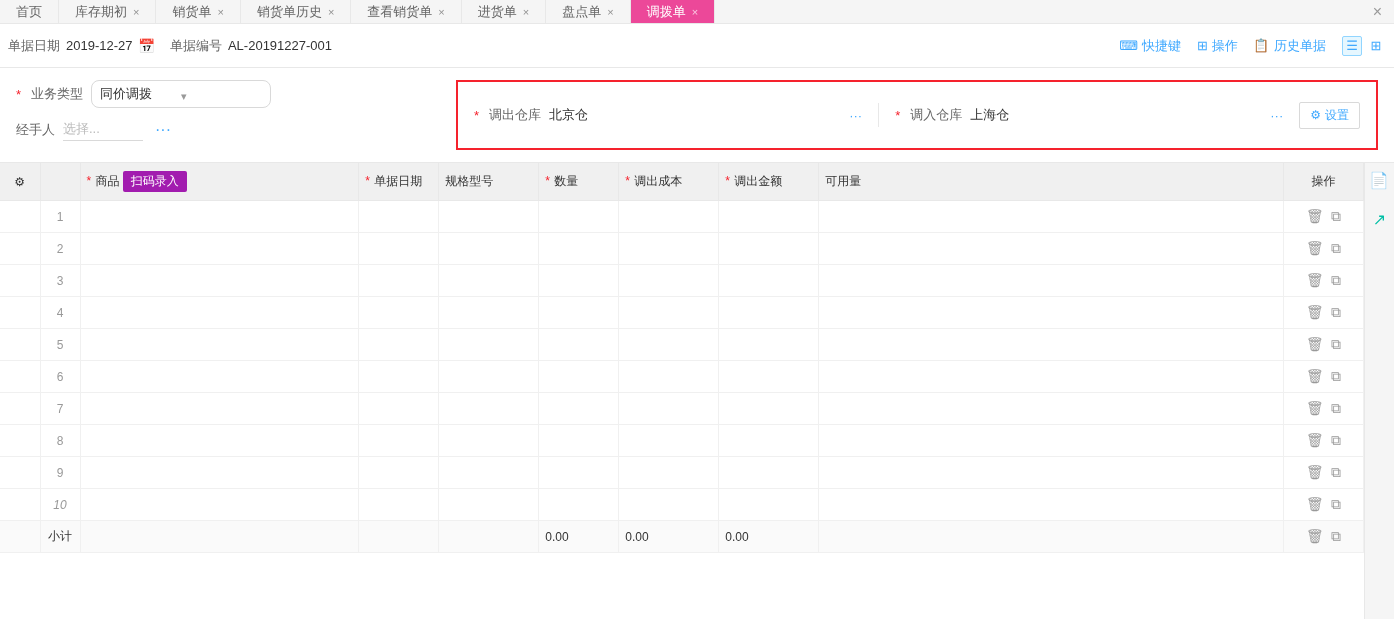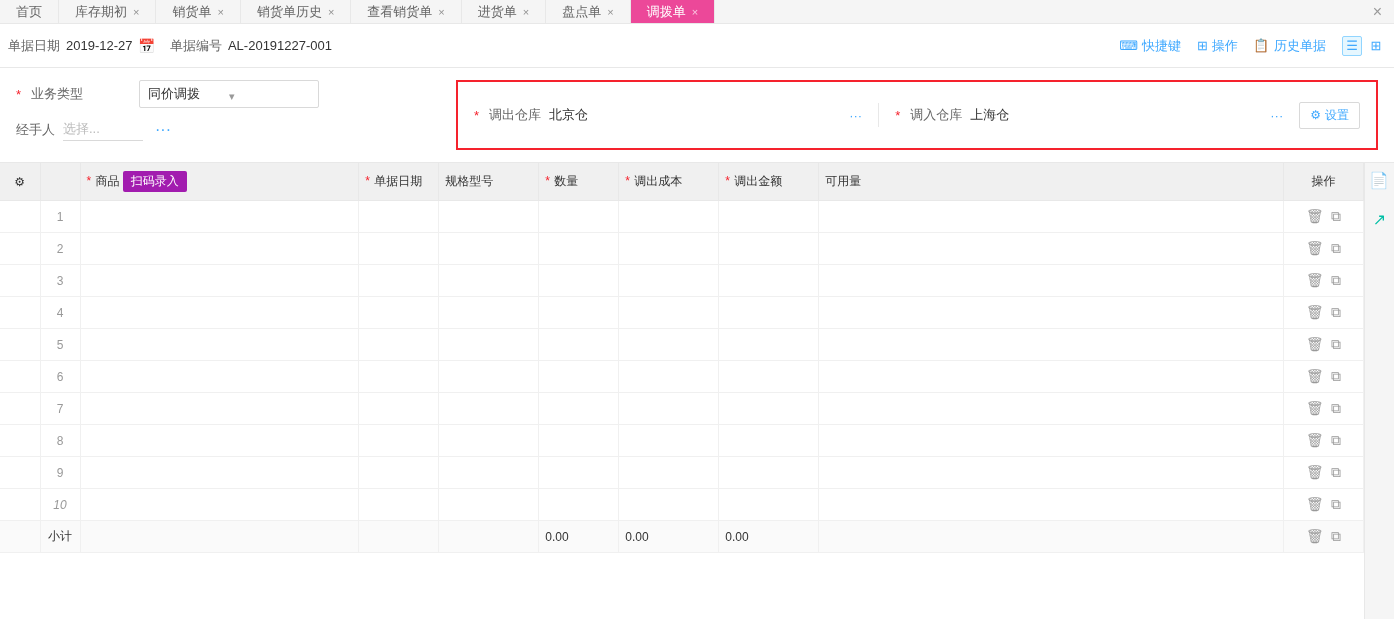--- a/index.html
+++ b/index.html
@@ -56,22 +56,22 @@
     .required-star { color: #f5222d; margin-right: 2px; }
     .field-value { color: #333; font-weight: 500; }
     .field-dots { color: #40a9ff; cursor: pointer; margin-left: auto; }
     .field-divider { width: 1px; background: #e8e8e8; height: 24px; margin: 0 16px; }
     .settings-btn {
       display: flex; align-items: center; gap: 4px; padding: 4px 10px;
       border: 1px solid #d9d9d9; border-radius: 2px; cursor: pointer; color: #40a9ff;
       background: #fff; font-size: 12px;
     }
     .select-wrapper {
-      display: flex; align-items: flex-end; border: 1px solid #d9d9d9; border-radius: 2px;
-      padding: 4px 8px; min-width: 180px; background: #fff; cursor: pointer; margin-left: 48px;
+      display: flex; align-items: flex-end; border: 1px solid #d9d9d9; border-radius: 8px;
+      padding: 4px 8px; min-width: 180px; background: #fff; cursor: pointer;
     }
     .select-wrapper span { flex: 1; }
     .select-wrapper .arrow { color: #999; font-size: 11px; }
     .person-select {
       border: none; border-bottom: 1px solid #d9d9d9; padding: 2px 0; color: #999;
       cursor: pointer; min-width: 80px;
     }
     .dots-btn { color: #40a9ff; cursor: pointer; font-size: 16px; margin-left: 4px; }
     table { width: 100%; border-collapse: collapse; font-size: 12px; }
     thead tr { background: #f0f0f0; }

